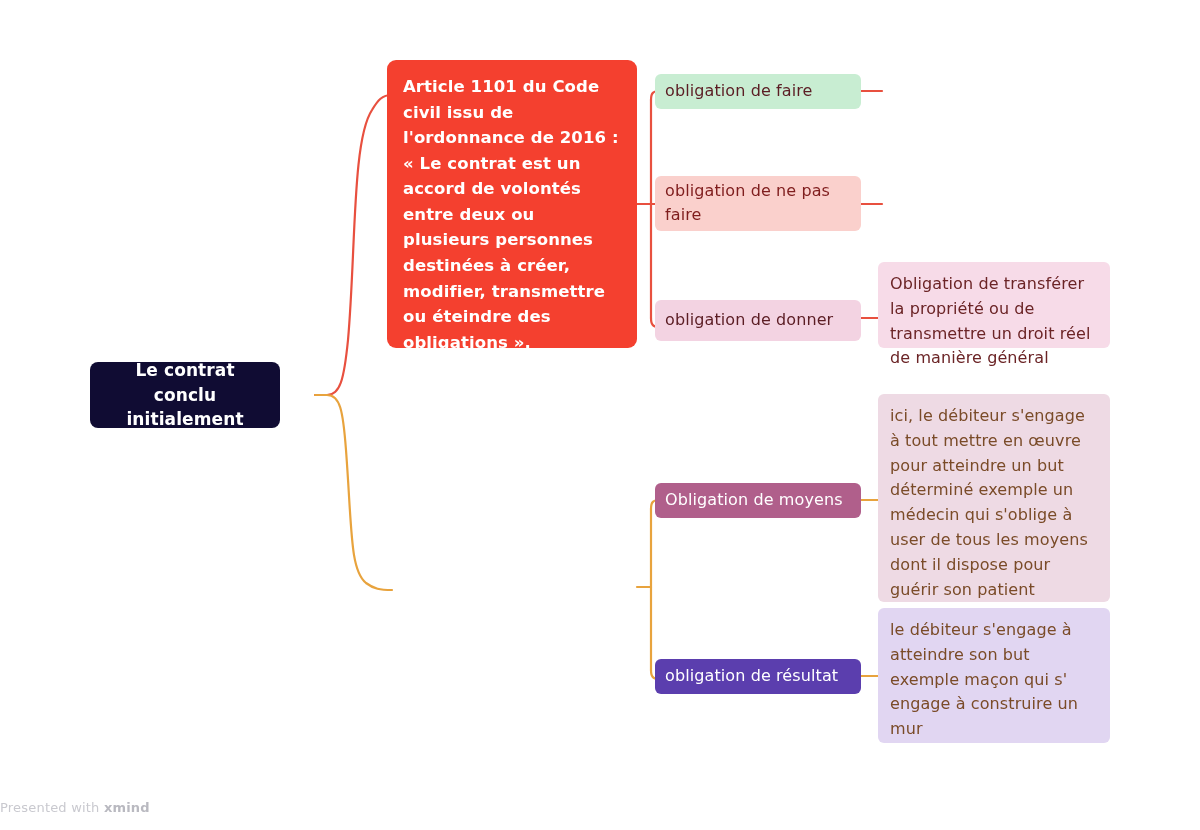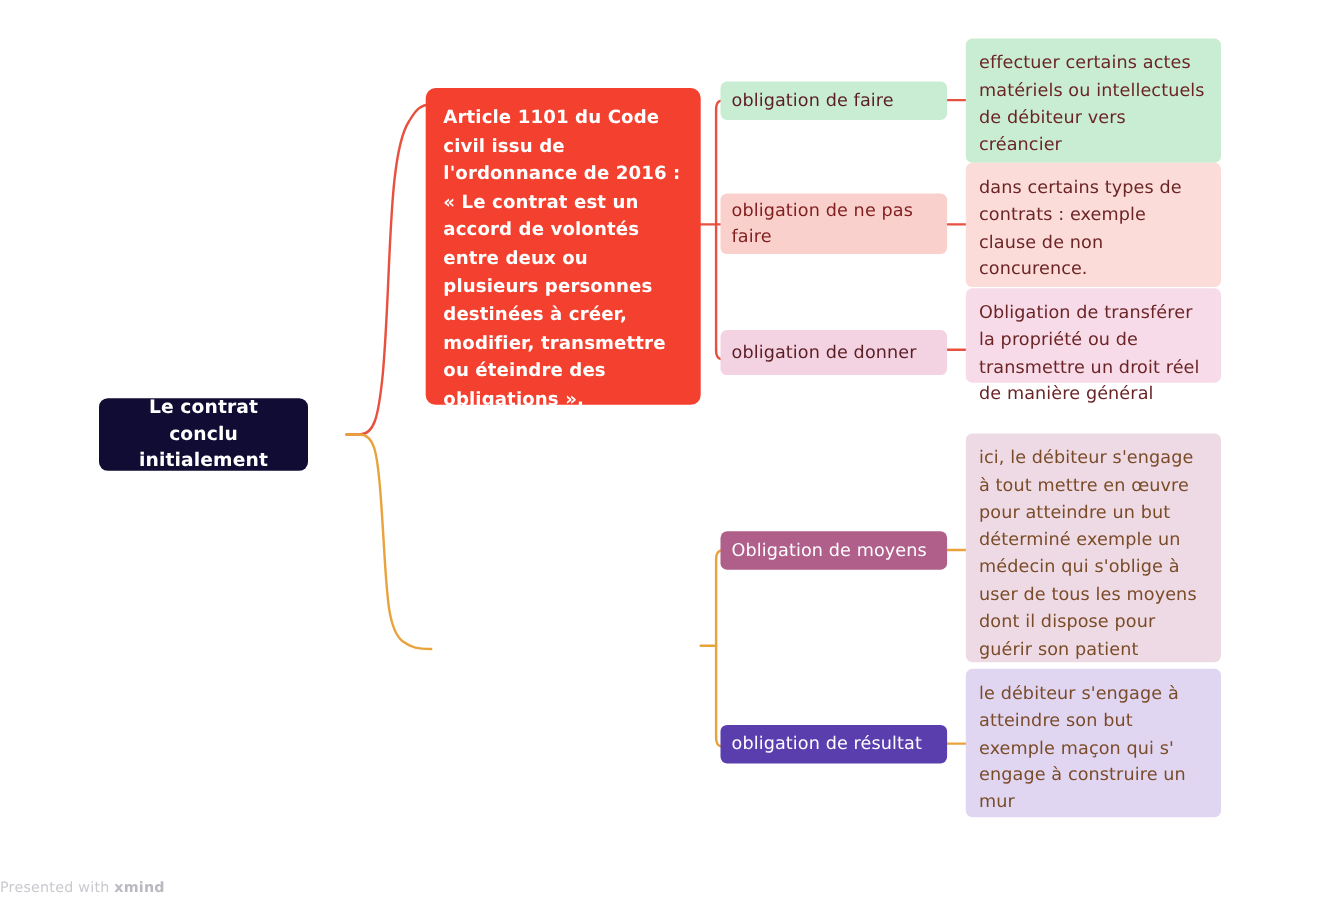--- a/index.html
+++ b/index.html
@@ -59,21 +59,20 @@
     line-height: 1.45;
     text-align: center;
     letter-spacing: 0.1px;
   }
 
   
   .node-l1 {
     width: 250px;
     padding: 14px 16px 16px 16px;
     border-radius: 9px;
-    margin-top: 20px;
   }
   .node-l1 .txt {
     color: #ffffff;
     font-size: 16.5px;
     font-weight: bold;
     line-height: 1.55;
     letter-spacing: 0.1px;
     display: block;
     white-space: pre-line;
   }
@@ -193,30 +192,24 @@
     <span class="txt">Le contrat conclu initialement</span>
   </div>
 
   <div class="node node-l1 node-article">
     <span class="txt">Article 1101 du Code civil issu de l'ordonnance de 2016 : « Le contrat est un accord de volontés entre deux ou plusieurs personnes destinées à créer, modifier, transmettre ou éteindre des obligations ».</span>
   </div>
 
   <div class="node node-l2 n2-faire">
     <span class="txt">obligation de faire</span>
   </div>
-  <div class="node node-l3 n3-faire">
-    <span class="txt">effectuer certains actes matériels ou intellectuels de débiteur vers créancier</span>
-  </div>
 
   <div class="node node-l2 n2-nepasfaire">
     <span class="txt">obligation de ne pas faire</span>
   </div>
-  <div class="node node-l3 n3-nepasfaire">
-    <span class="txt">dans certains types de contrats : exemple clause de non concurence.</span>
-  </div>
 
   <div class="node node-l2 n2-donner">
     <span class="txt">obligation de donner</span>
   </div>
   <div class="node node-l3 n3-donner">
     <span class="txt"> Obligation de transférer la propriété ou de transmettre un droit réel de manière général</span>
   </div>
 
 
   <div class="node node-l2 n2-moyens">

